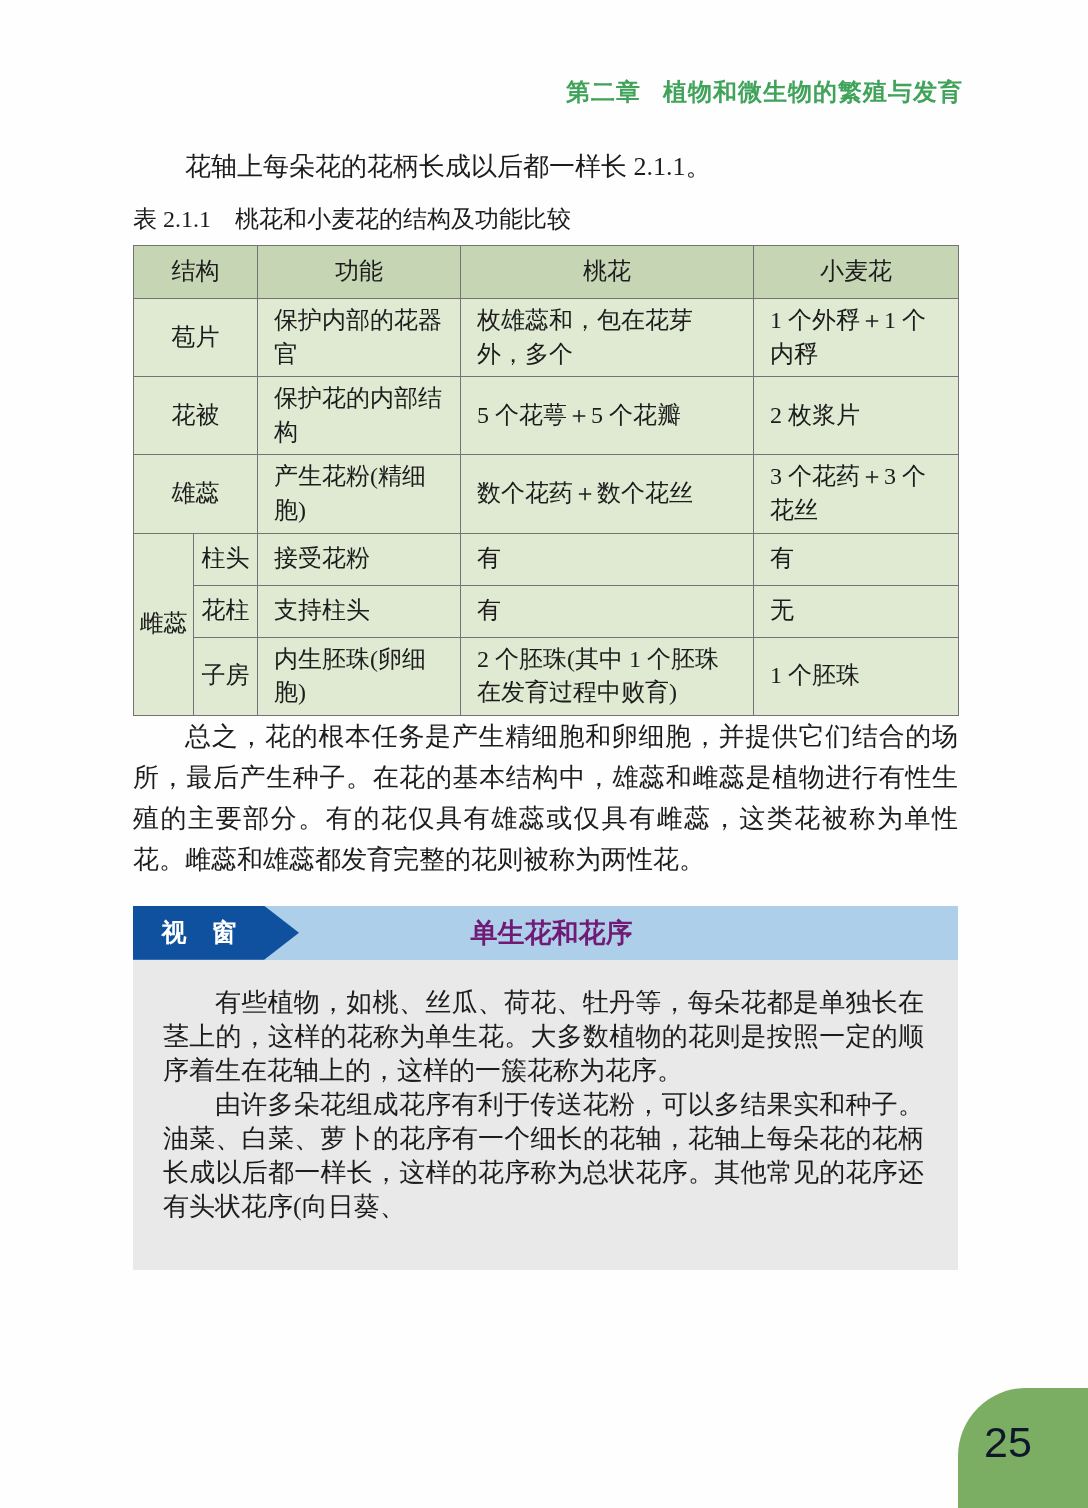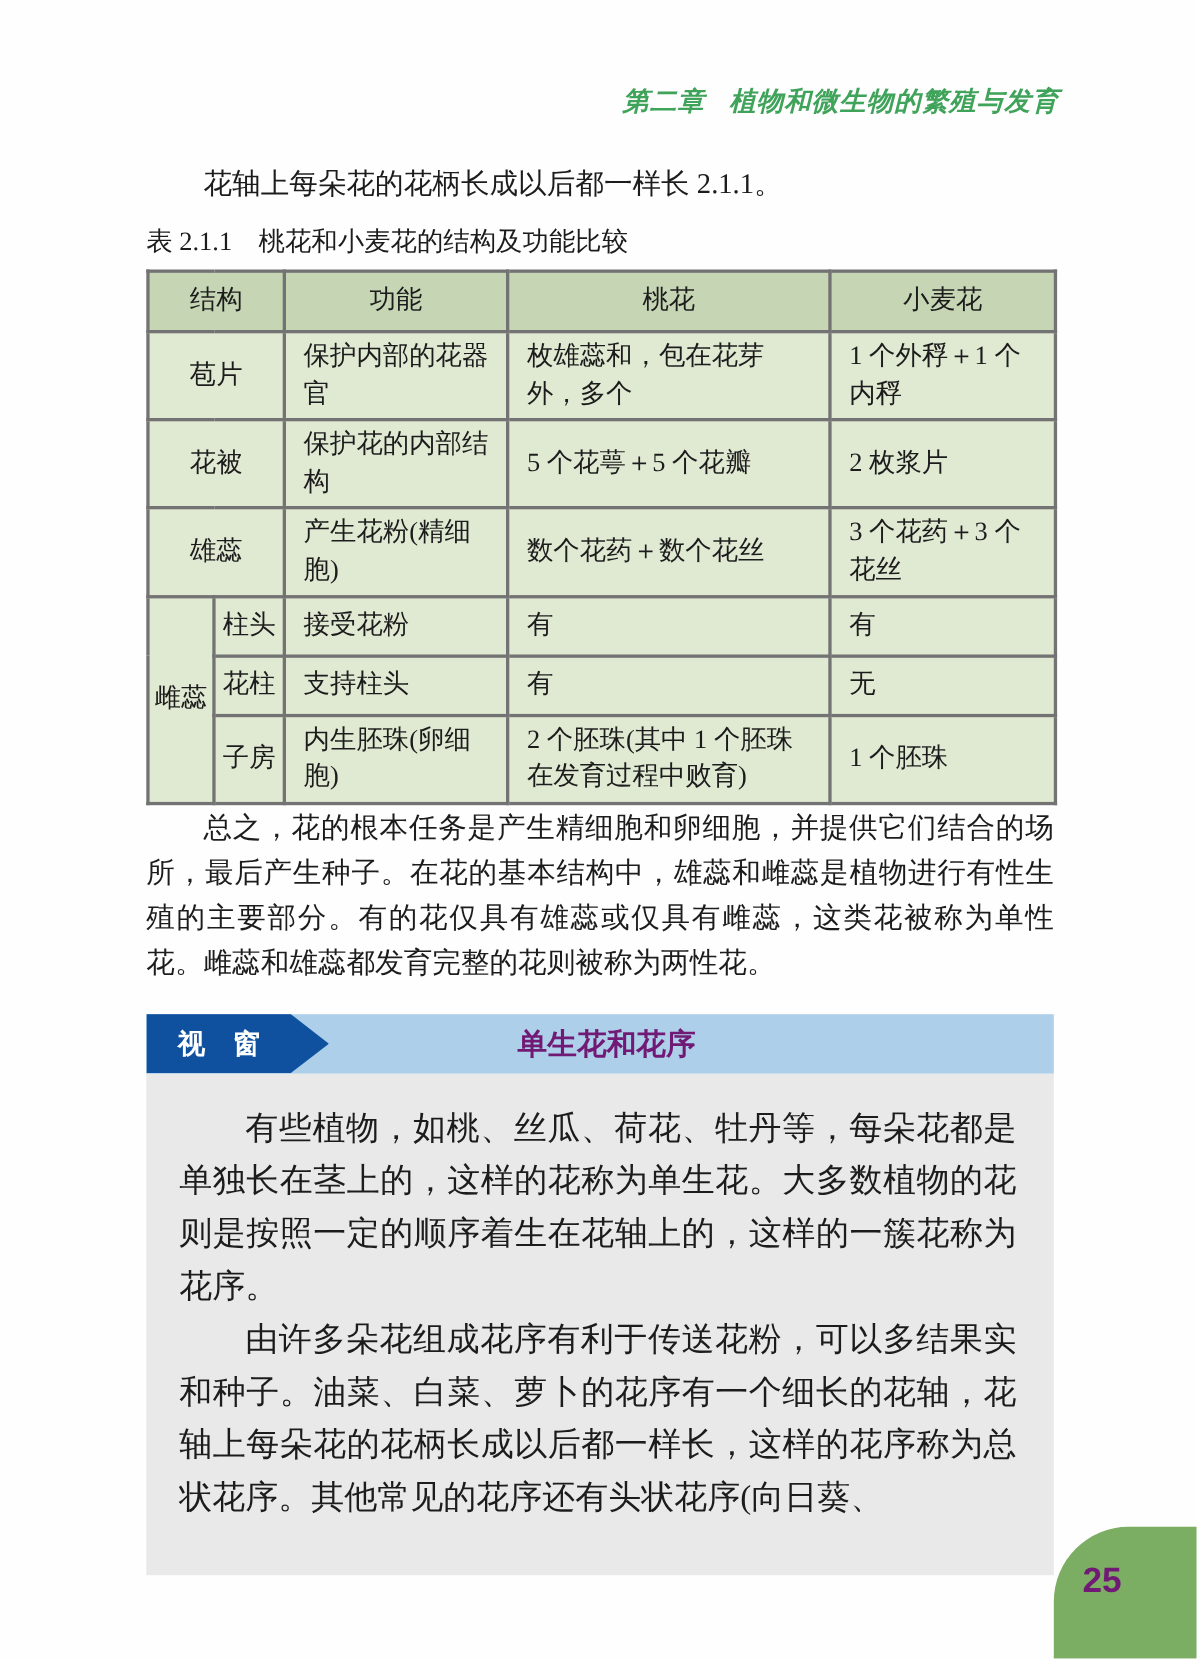--- a/index.html
+++ b/index.html
@@ -15,21 +15,20 @@
   .chapter-header {
     position: absolute;
     top: 76px;
     right: 125px;
     font-family: "Liberation Sans", "DejaVu Sans", sans-serif;
     font-weight: bold;
     font-size: 24px;
     color: #3fa35a;
     letter-spacing: 1px;
     white-space: nowrap;
-    font-style: italic;
   }
   .chapter-header .part2 { margin-left: 22px; }
   .main {
     position: absolute;
     left: 133px;
     top: 146px;
     width: 825px;
   }
   p.body-text {
     margin: 0;
@@ -42,21 +41,21 @@
     margin-top: 16px;
     font-size: 24px;
   }
   table.structure-table {
     width: 100%;
     border-collapse: collapse;
     table-layout: fixed;
     margin-top: 10px;
   }
   .structure-table th, .structure-table td {
-    border: 3px solid #737373;
+    border: 1px solid #737373;
     font-size: 24px;
     font-weight: normal;
     line-height: 1.4;
   }
   .structure-table thead th {
     background: #c6d6b5;
     height: 50px;
     text-align: center;
   }
   .structure-table tbody td {
@@ -102,42 +101,42 @@
     font-size: 27px;
     color: #701a75;
     padding-left: 12px;
   }
   .sidebox-body {
     background: #e9e9e9;
     padding: 26px 34px 46px 30px;
   }
   .sidebox-body p {
     margin: 0;
-    font-size: 30px;
-    line-height: 48px;
+    font-size: 26px;
+    line-height: 34px;
     text-indent: 2em;
     text-align: justify;
   }
   .page-num-block {
     position: absolute;
     right: 0;
     bottom: 0;
     width: 130px;
     height: 120px;
     background: #7bad63;
     border-top-left-radius: 68px;
   }
   .page-num {
     position: absolute;
     left: 26px;
     top: 30px;
-    color: #701a75;
-    font-family: "Liberation Sans", "DejaVu Sans", sans-serif;
-    font-weight: bold;
-    font-size: 32px;
+    color: #0f172a;
+    font-family: "Liberation Sans", "DejaVu Sans", sans-serif;
+    font-weight: normal;
+    font-size: 43px;
   }
 </style>
 </head>
 <body>
 
 <div class="page">
 
   <div class="chapter-header">
     <span>第二章</span><span class="part2">植物和微生物的繁殖与发育</span>
   </div>

